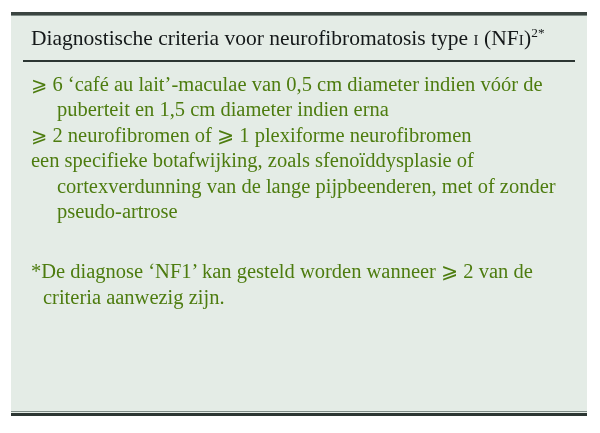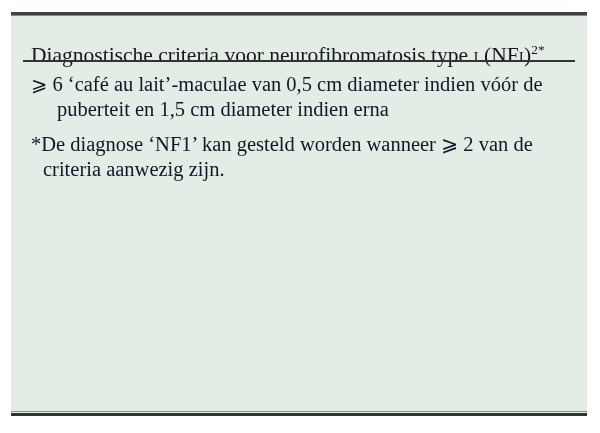--- a/index.html
+++ b/index.html
@@ -44,21 +44,21 @@
     background: #7f8c87;
   }
 
   .caption {
     position: absolute;
     left: 0;
     top: 4px;
     width: 576px;
     height: 44px;
     box-sizing: border-box;
-    padding: 26px 8px 0 20px;
+    padding: 9px 8px 0 20px;
     font-size: 21.5px;
     line-height: 26px;
     color: #15191a;
     white-space: nowrap;
   }
 
   .rule-mid {
     position: absolute;
     left: 12px;
     top: 48px;
@@ -69,32 +69,32 @@
 
   .body {
     position: absolute;
     left: 0;
     top: 50px;
     width: 576px;
     padding: 10px 6px 0 20px;
     box-sizing: border-box;
     font-size: 20.5px;
     line-height: 25.4px;
-    color: #0f172a;
+    color: #4d7c0f;
   }
 
   .crit {
     margin: 0;
     padding: 0 0 0 26px;
     text-indent: -26px;
     white-space: normal;
   }
 
   .note-block {
-    margin-top: 9px;
+    margin-top: 35px;
     padding-left: 12px;
     text-indent: -12px;
   }
 
   .rule-bottom {
     position: absolute;
     left: 0;
     bottom: 0;
     width: 576px;
     height: 3px;
@@ -134,24 +134,27 @@
 
   <div class="caption"><span>Diagnostische criteria voor neurofibromatosis type </span><span class="sc">I</span><span> (NF</span><span class="sc">I</span><span>)</span><sup>2*</sup></div>
 
   <div class="rule-mid"></div>
 
   <div class="body">
 
     <p class="crit"><span class="ge">⩾</span>
       <span>6 ‘café au lait’-maculae van 0,5 cm diameter indien vóór de puberteit en 1,5 cm diameter indien erna</span></p>
 
+    <p class="crit"><span class="ge">⩾</span>
+      <span>2 neurofibromen of ⩾ 1 plexiforme neurofibromen</span></p>
 
 
 
 
+    <p class="crit"><span class="ge"></span><span>een specifieke botafwijking, zoals sfenoïddysplasie of cortexverdunning van de lange pijpbeenderen, met of zonder pseudo-artrose</span></p>
 
 
     <p class="crit note-block">*De diagnose ‘NF1’ kan gesteld worden wanneer ⩾ 2 van de criteria aanwezig zijn.</p>
 
   </div>
 
   <div class="rule-bottom"></div>
 
 </div>
 

